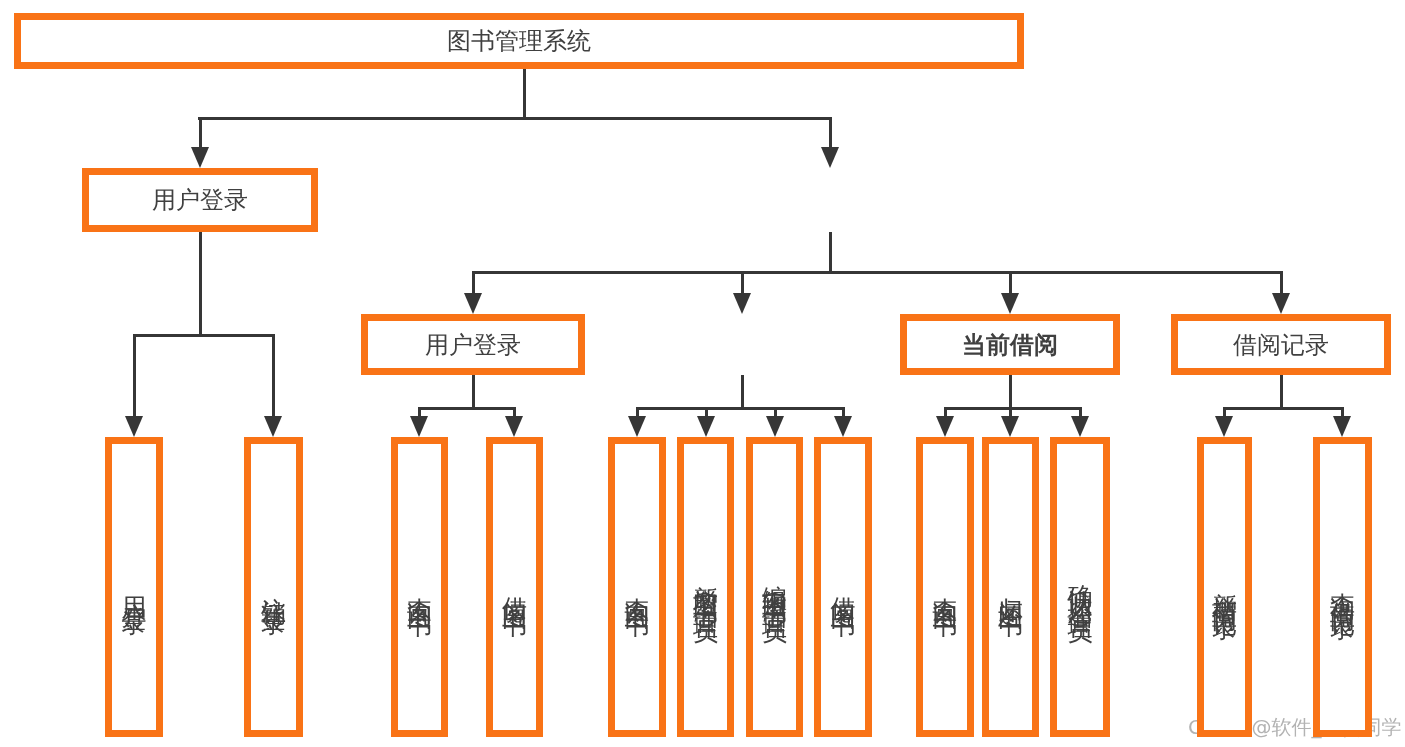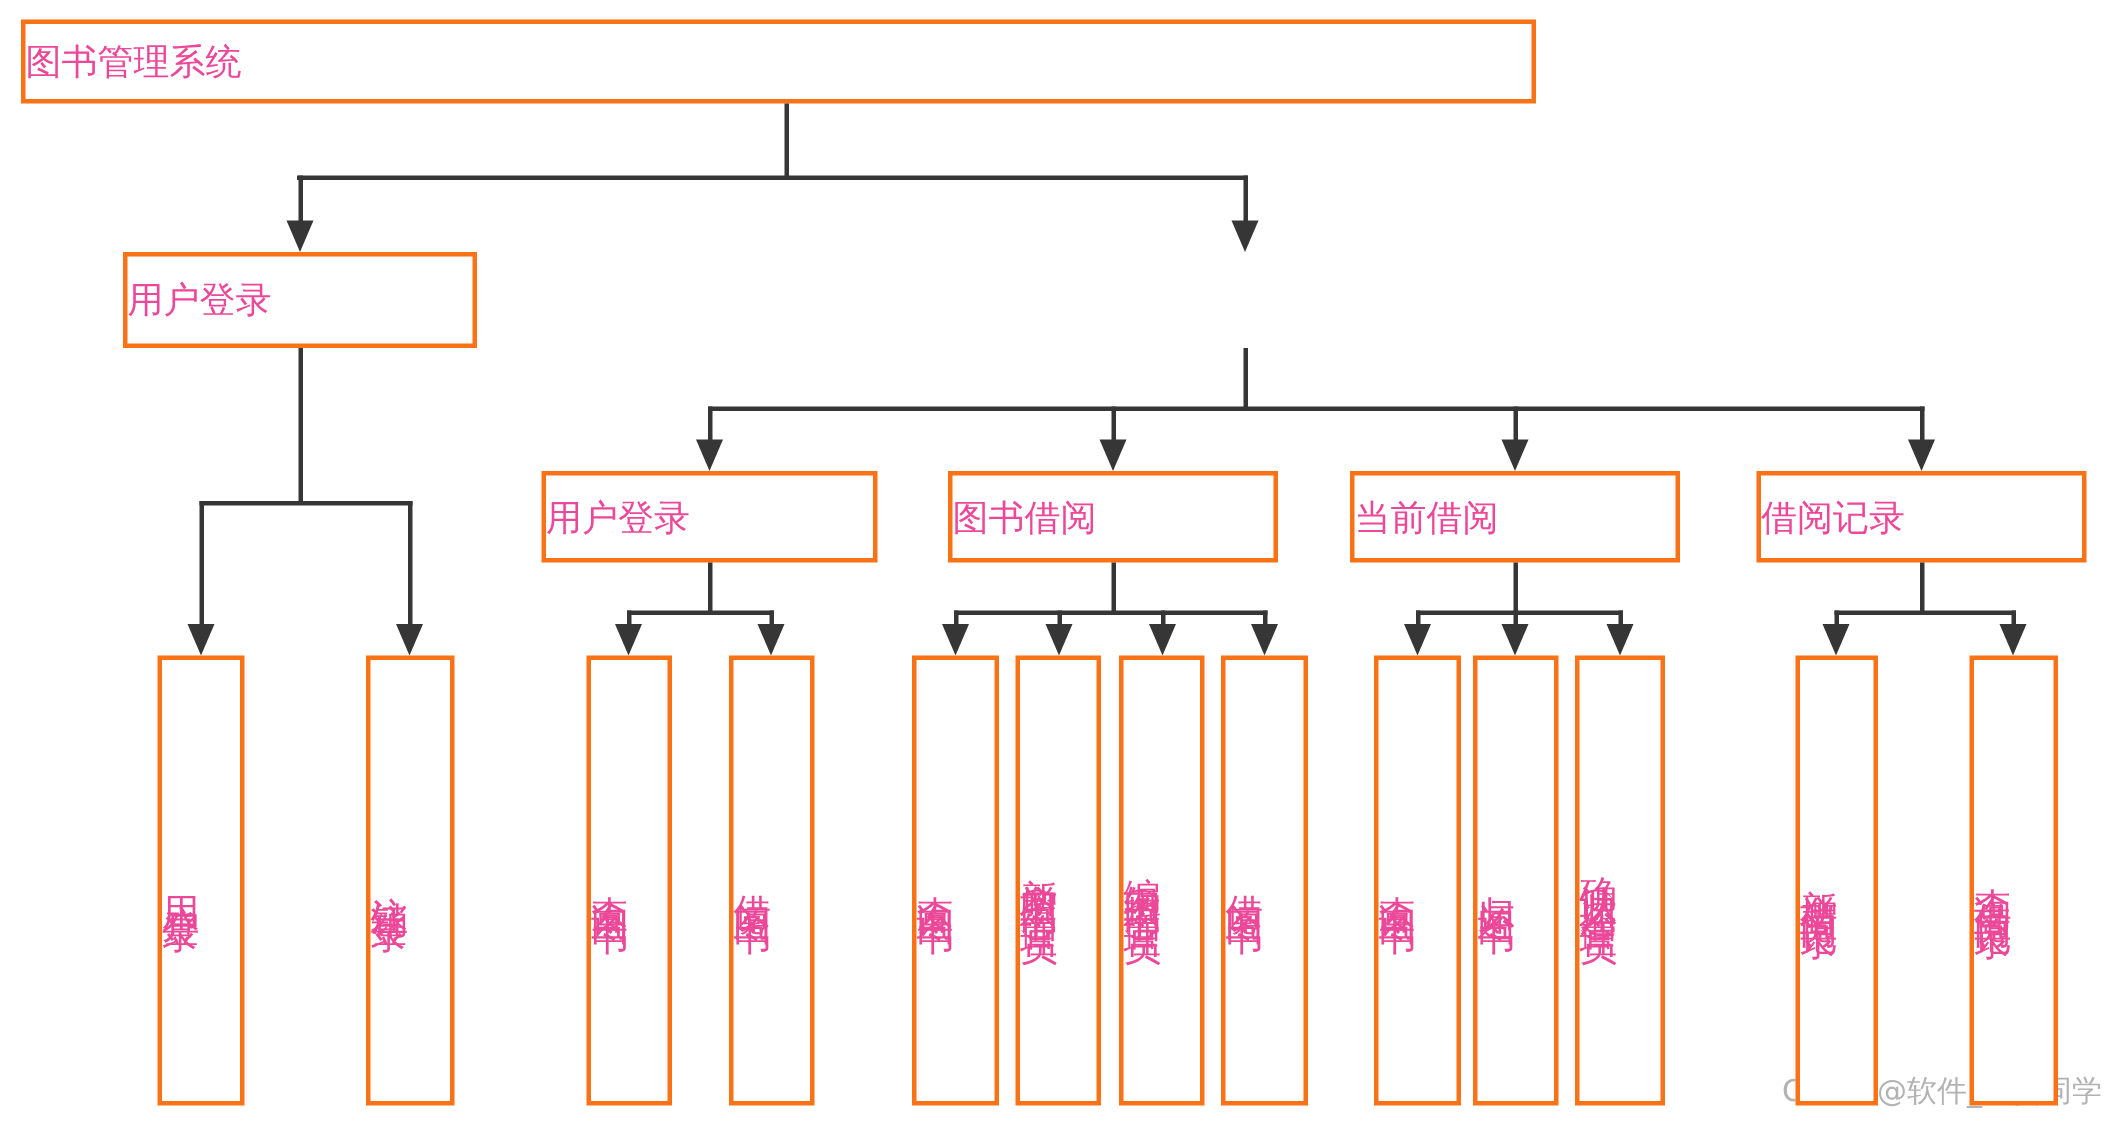--- a/index.html
+++ b/index.html
@@ -11,26 +11,26 @@
   #diagram {
     position: relative;
     width: 1405px;
     height: 747px;
     background: #ffffff;
     overflow: hidden;
   }
   .node {
     position: absolute;
     box-sizing: border-box;
-    border: 3px solid #f97316;
+    border: 7px solid #f97316;
     background: #ffffff;
     display: flex;
     align-items: center;
-    justify-content: flex-start;
-    color: #ec4899;
+    justify-content: center;
+    color: #404040;
     font-size: 24px;
     white-space: nowrap;
   }
   .node.vertical .node-label {
     writing-mode: vertical-rl;
     font-size: 25px;
     letter-spacing: 5px;
     line-height: 1;
     white-space: normal;
   }
@@ -60,24 +60,21 @@
   <div class="watermark" style="left: 1188px; top: 714px;">CSDN @软件_小贺同学</div>
 <div class="node" style="left: 14px; top: 13px; width: 1010px; height: 56px;">
       <span class="node-label">图书管理系统</span>
     </div>
     <div class="node" style="left: 82px; top: 168px; width: 236px; height: 64px;">
       <span class="node-label">用户登录</span>
     </div>
     <div class="node" style="left: 361px; top: 314px; width: 224px; height: 61px;">
       <span class="node-label">用户登录</span>
     </div>
-    <div class="node" style="left: 632px; top: 314px; width: 220px; height: 61px;">
-      <span class="node-label">图书借阅</span>
-    </div>
-    <div class="node" style="left: 900px; top: 314px; width: 220px; height: 61px;">
+    <div class="node" style="left: 900px; top: 314px; width: 220px; height: 61px; font-weight: bold;">
       <span class="node-label">当前借阅</span>
     </div>
     <div class="node" style="left: 1171px; top: 314px; width: 220px; height: 61px;">
       <span class="node-label">借阅记录</span>
     </div>
     <div class="node vertical" style="left: 105px; top: 437px; width: 58px; height: 300px;">
       <span class="node-label">用户登录</span>
     </div>
     <div class="node vertical" style="left: 244px; top: 437px; width: 59px; height: 300px;">
       <span class="node-label">注销登录</span>

